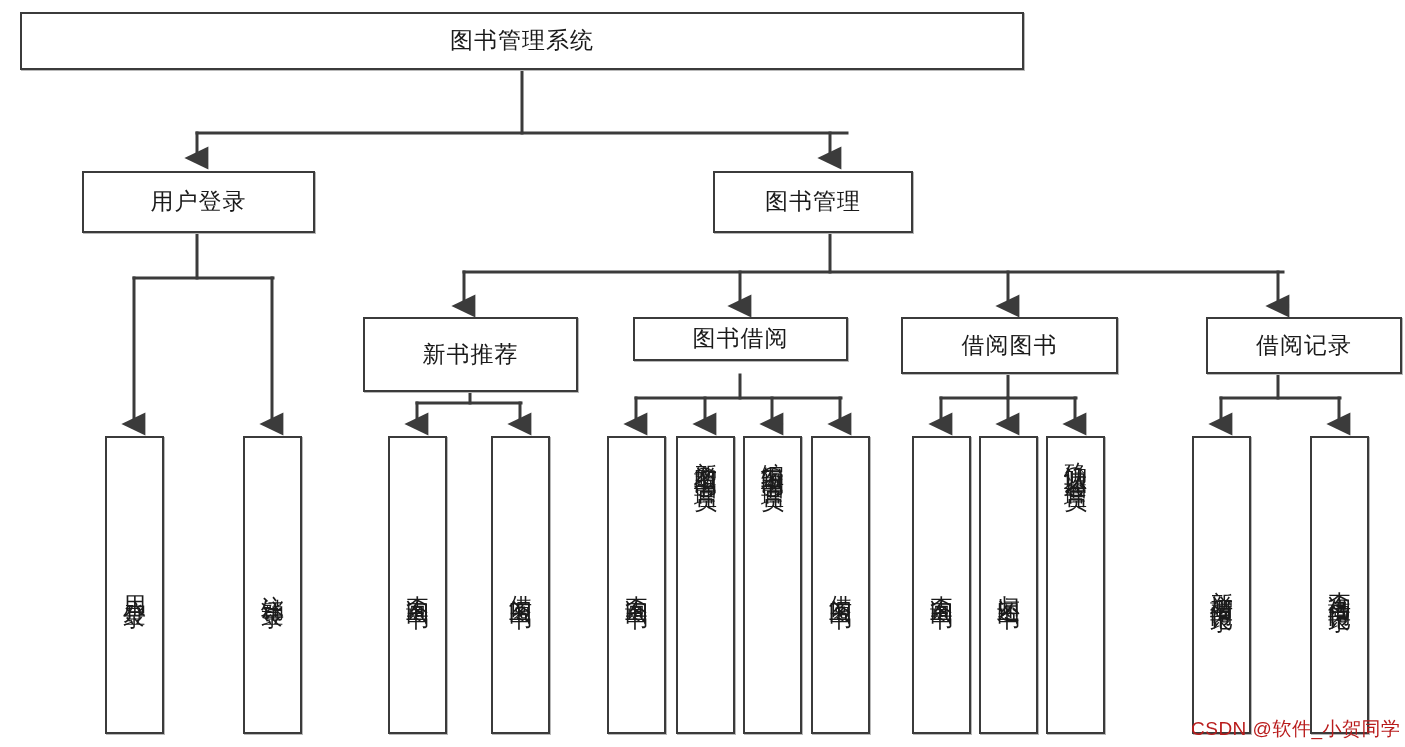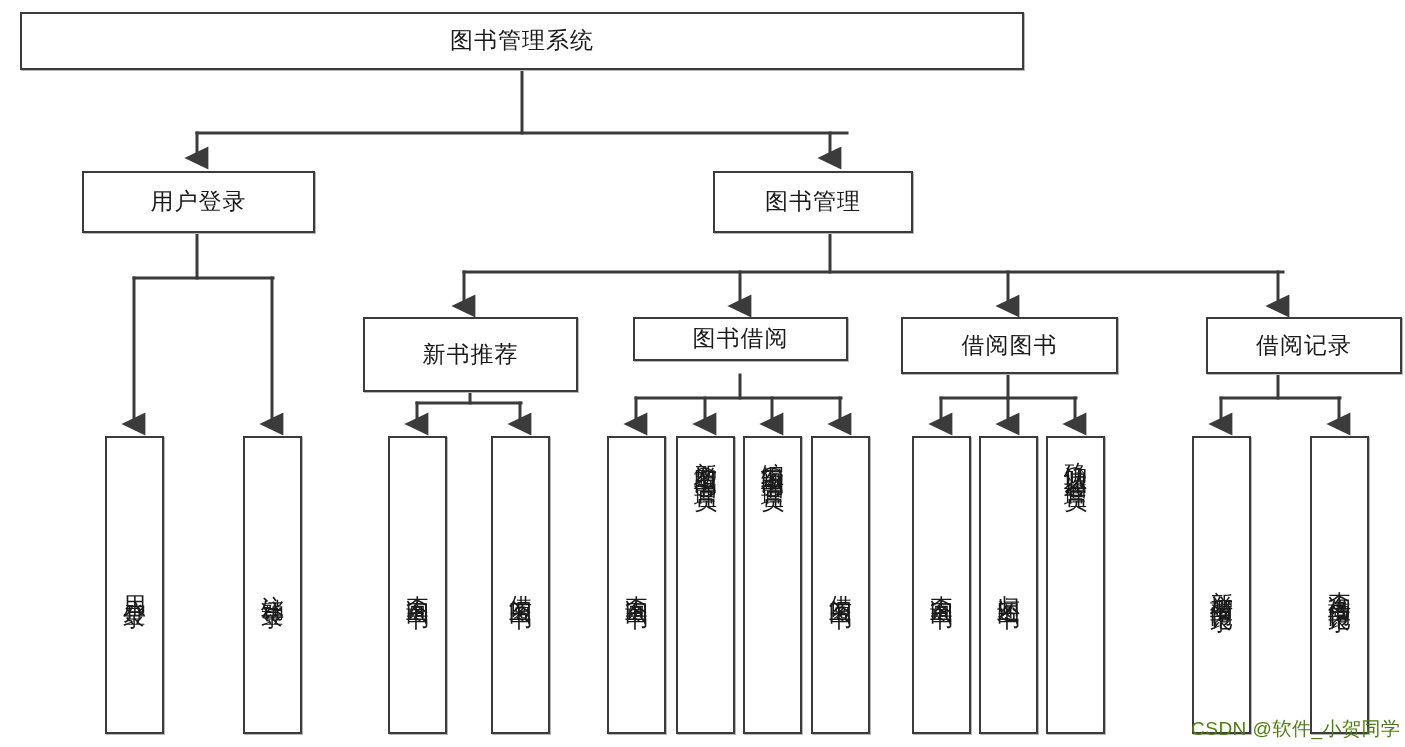--- a/index.html
+++ b/index.html
@@ -56,21 +56,21 @@
   }
   .node-v.align-top {
     align-items: flex-start;
   }
   .node-v.align-top .label {
     margin-top: 6px;
   }
   .watermark {
     position: absolute;
     font-size: 19px;
-    color: #4d7c0f;
+    color: #b91c1c;
     white-space: nowrap;
     letter-spacing: 0.5px;
     pointer-events: none;
   }
 </style>
 </head>
 <body>
 
 <div id="diagram-root">
 

